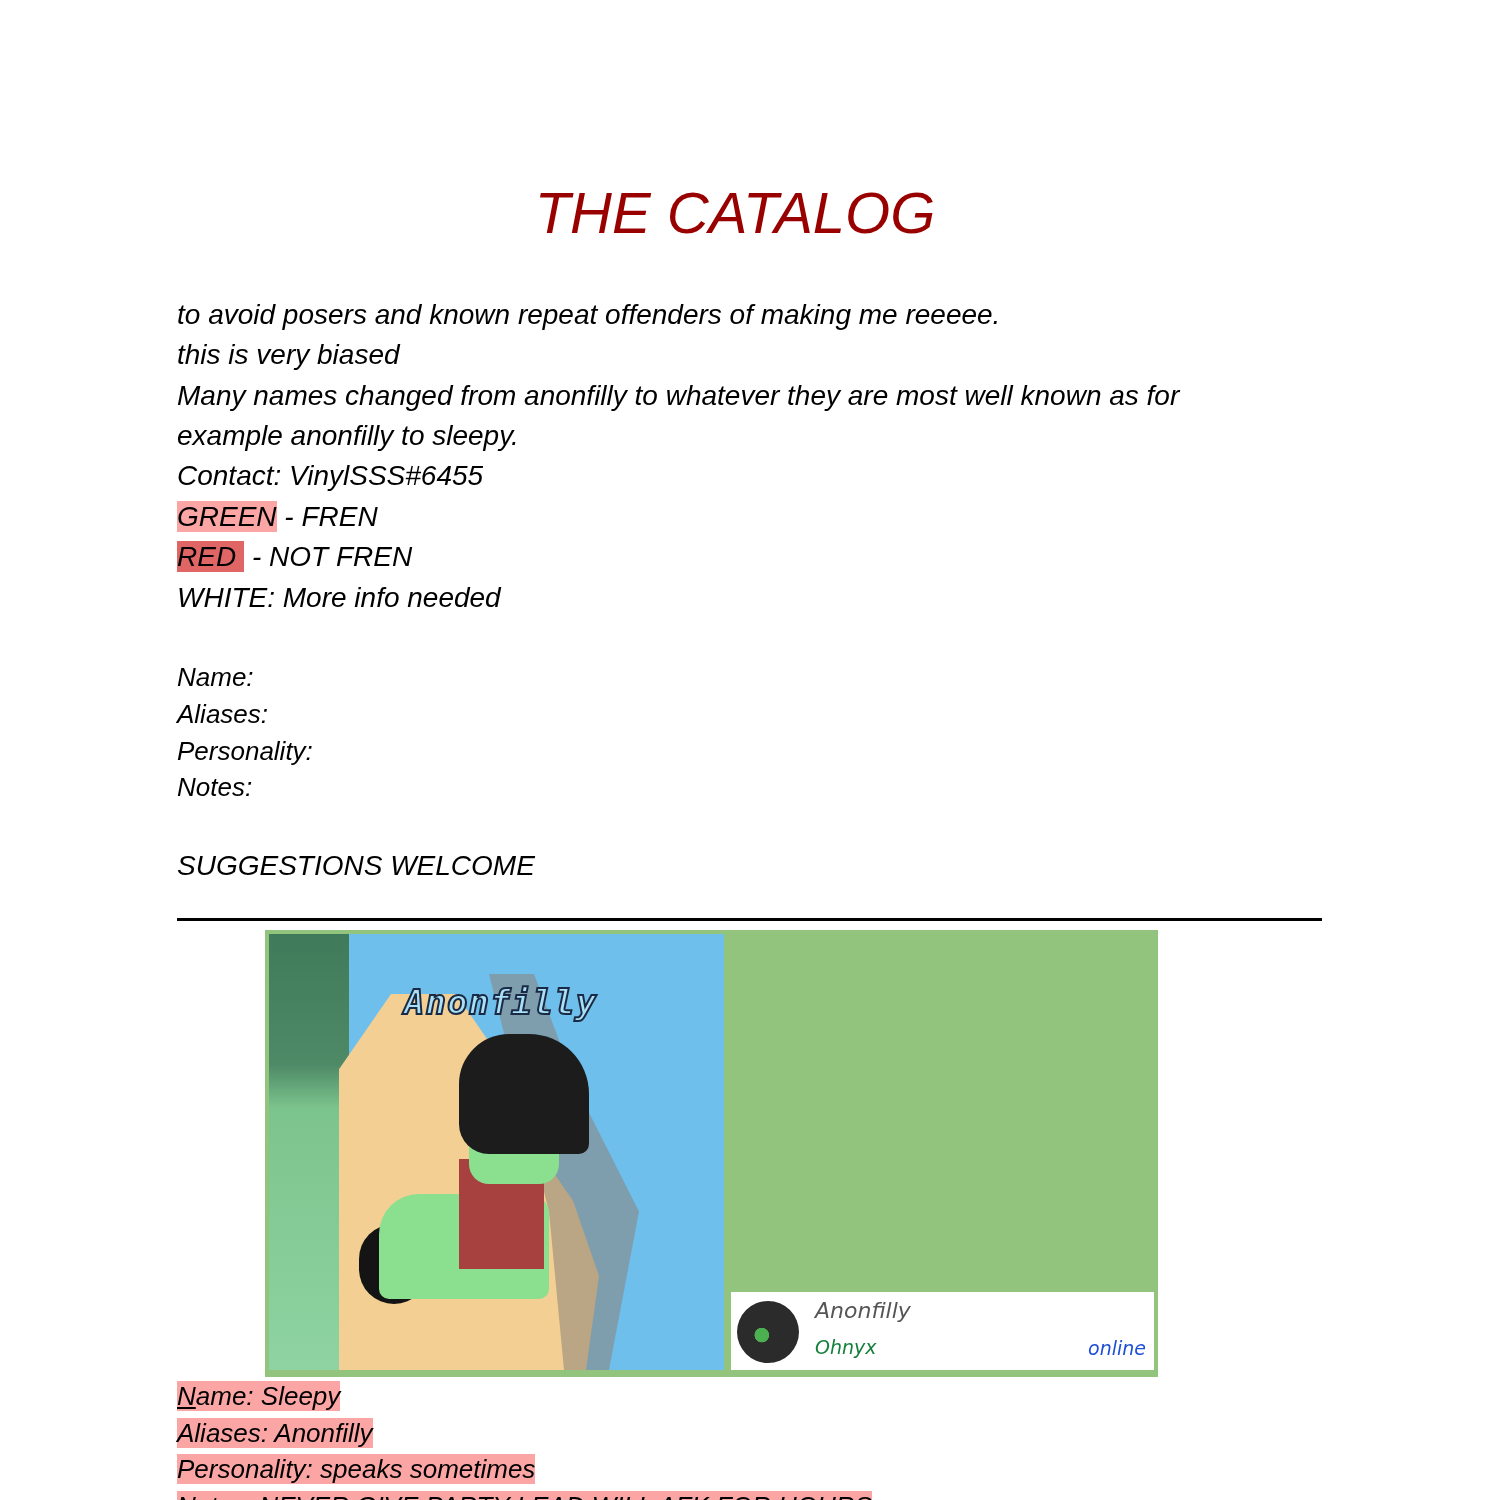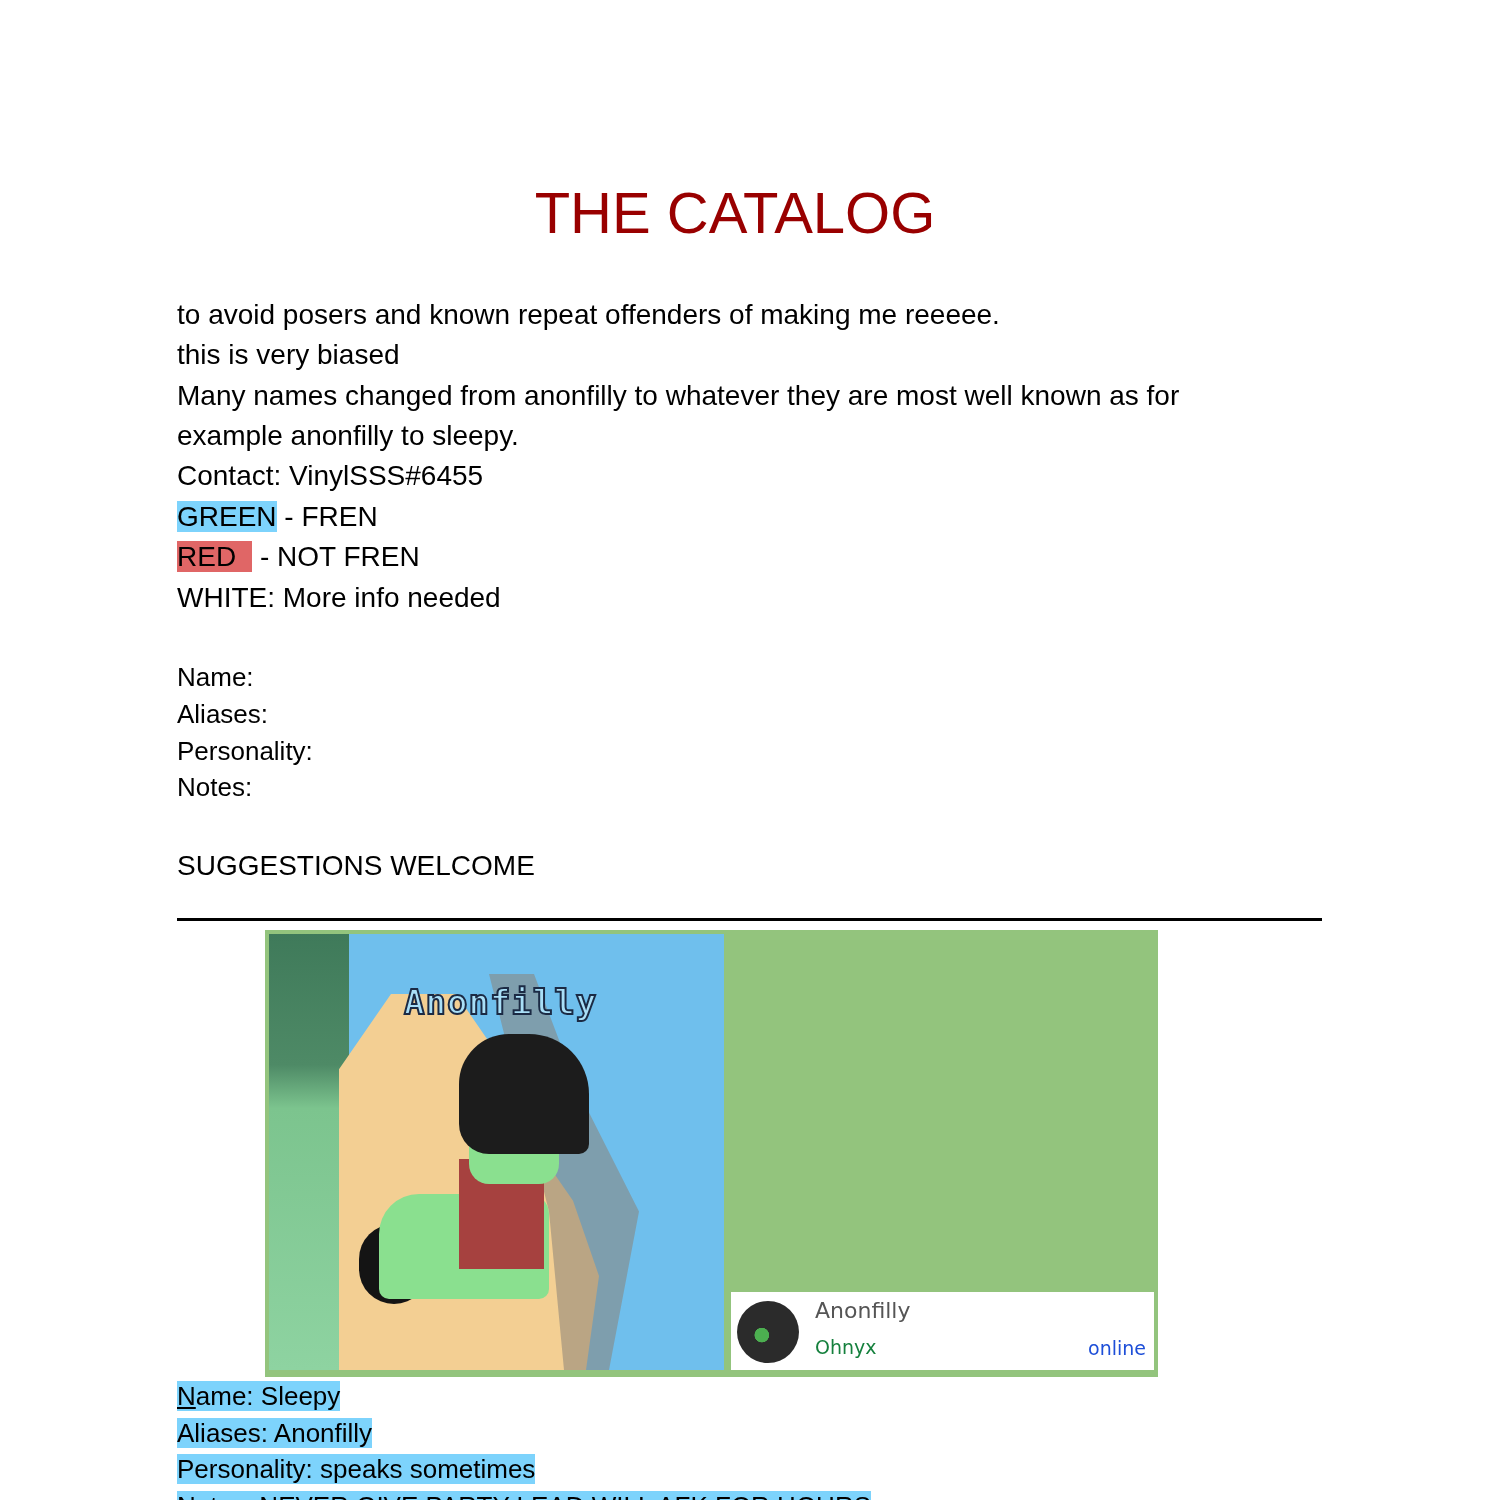--- a/index.html
+++ b/index.html
@@ -1,22 +1,22 @@
 <!DOCTYPE html>
 <html><head>
 <meta charset="utf-8">
 <style>
   html, body { margin:0; padding:0; background:#ffffff; }
   body { width:1500px; height:1500px; overflow:hidden; position:relative; font-family:"Liberation Sans", sans-serif; color:#000; }
-  .page { position:absolute; left:0; top:0; width:1300px; height:1500px; }
+  .page { position:absolute; left:0; top:0; width:1300px; height:1500px;font-style:italic; }
   .title { position:absolute; left:0; width:1470px; top:178px; text-align:center; font-size:58px; color:#990000; line-height:70px; }
   .line { position:absolute; left:177px; font-size:28px; line-height:40px; white-space:nowrap; }
   .line.small { font-size:26px; line-height:37px; }
-  .hl-green { background:#7dd3fc; }
-  .hl-red { background:#e06666; padding-right:16px; }
+  .hl-green { background:#fca5a5; }
+  .hl-red { background:#e06666; padding-right:8px; }
   .rule { position:absolute; left:177px; width:1145px; top:918px; height:3px; background:#000; }
   .photo-block { position:absolute; left:265px; top:930px; width:893px; height:447px; background:#93c47d;text-align:center; }
   .game-img { position:absolute; left:4px; top:4px; width:455px; height:436px; background:#6fbfed; overflow:hidden; }
   .tree { position:absolute; left:0; top:0; width:80px; height:436px; background:linear-gradient(180deg,#3f7a5a 0%,#4e8a66 30%,#7cc48e 40%,#8ed3a1 100%); }
   .sand { position:absolute; left:70px; top:60px; width:260px; height:376px; background:#f3cf93; clip-path:polygon(20% 0,45% 0,60% 15%,75% 40%,90% 55%,100% 75%,95% 100%,0 100%,0 20%); }
   .rock { position:absolute; left:220px; top:40px; width:150px; height:396px; background:#8a8378; opacity:.55; clip-path:polygon(0 0,30% 0,60% 30%,100% 60%,80% 100%,50% 100%,40% 60%,20% 30%); }
   .pony-body { position:absolute; left:110px; top:260px; width:170px; height:105px; background:#8ae08f; border-radius:40px 20px 10px 10px; }
   .pony-hair { position:absolute; left:190px; top:100px; width:130px; height:120px; background:#1c1c1c; border-radius:50px 60px 10px 30px; }
   .pony-head { position:absolute; left:200px; top:160px; width:90px; height:90px; background:#8ae08f; border-radius:20px; }
   .pony-hoodie { position:absolute; left:190px; top:225px; width:85px; height:110px; background:#a6413f; }

